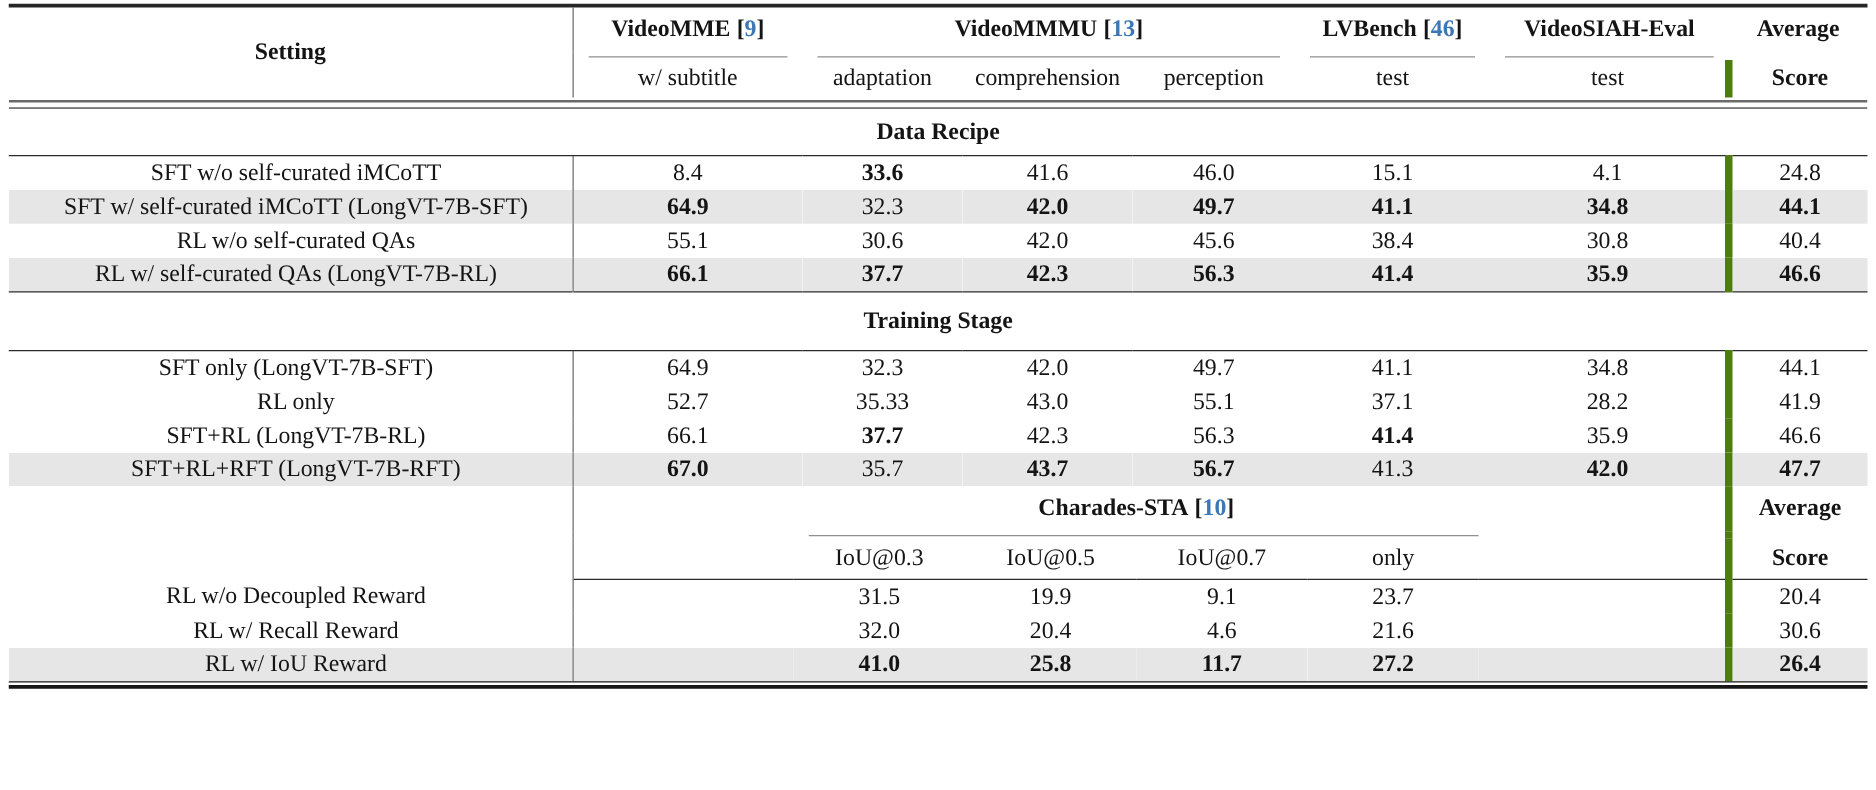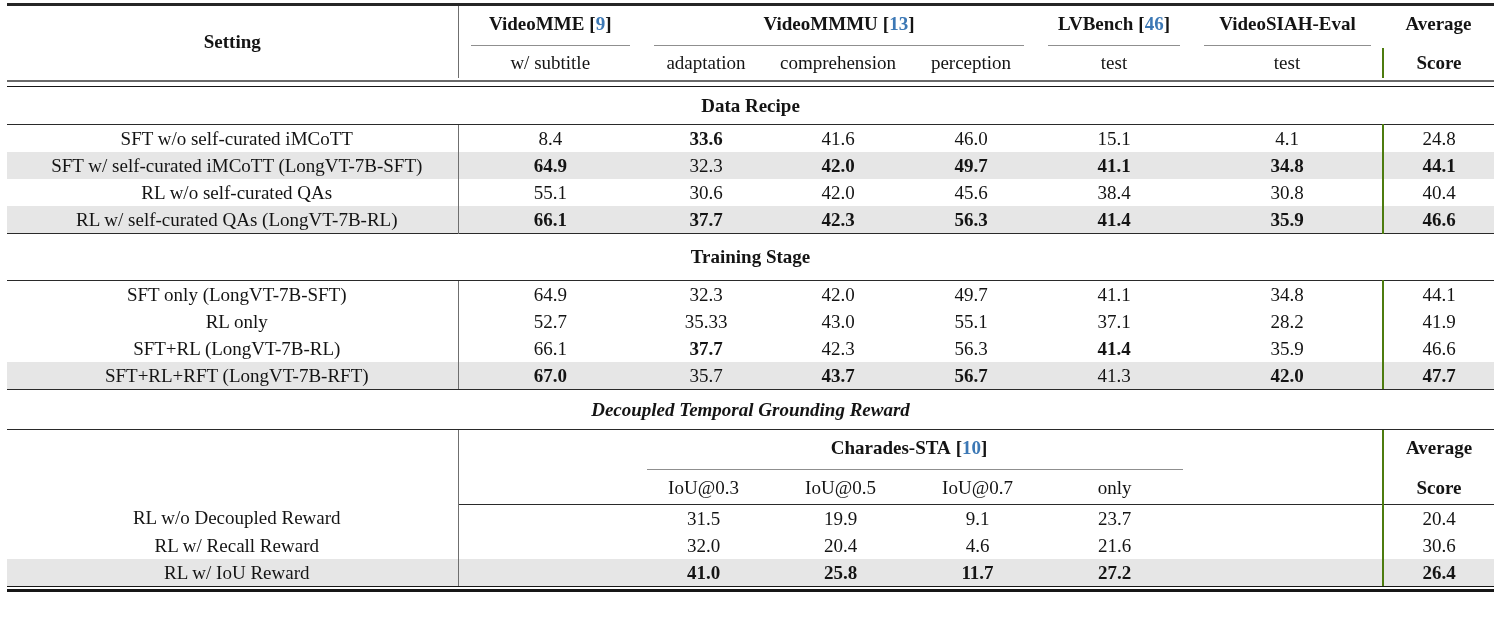--- a/index.html
+++ b/index.html
@@ -18,21 +18,21 @@
   .hrow2 td{height:30px;font-family:Liberation Serif, serif;}
   .dblrule td{height:9px;}
   .dbl{height:4px; margin-top:1px; border-top:2.5px solid #6a6a6a; border-bottom:1.5px solid #161616;}
   .sectitle td{height:37px; font-weight:bold; border-bottom:1.5px solid #2a2a2a;}
   .sectitle.st2 td{height:46px; border-top:1.5px solid #2a2a2a;}
   tr.data td{height:27px;}
   tr.hl{background:#e6e6e6;padding-left:24px;}
   .name-cell{text-align:left; padding-left:9px !important;}
   .set-head{text-align:center !important; font-weight:bold; font-size:19.5px;}
   .bar-r{border-right:1px solid #6f6f6f;margin-top:44px;}
-  .bar-l{border-left:2px solid #4d7c0f;}
+  .bar-l{border-left:6px solid #4d7c0f;}
   .b{font-weight:bold;}
   .cite{color:#3c78b5; margin-left:5px;}
   .cite::before{content:"["; color:#141414;}
   .cite::after{content:"]"; color:#141414;}
   .cite:empty{display:none;}
   .banner{
     margin-left:7px; width:1487px; height:41px; line-height:39px; box-sizing:border-box;
     text-align:center; font-weight:bold; font-style:italic; font-size:19px;
     border-top:1.5px solid #2a2a2a; border-bottom:1.5px solid #2a2a2a;
   }
@@ -182,21 +182,20 @@
       <td>35.7</td>
       <td class="b">43.7</td>
       <td class="b">56.7</td>
       <td>41.3</td>
       <td class="b">42.0</td>
       <td class="bar-l b">47.7</td>
     </tr>
   </tbody>
     </table>
 
-  <div class="banner">Decoupled Temporal Grounding Reward</div>
 
   <table class="tbl t2">
     <colgroup>
       <col style="width:451px">
         <col style="width:177px">
         <col style="width:137px">
         <col style="width:137px">
       <col style="width:137px">
         <col style="width:137px">
         <col style="width:200px">

